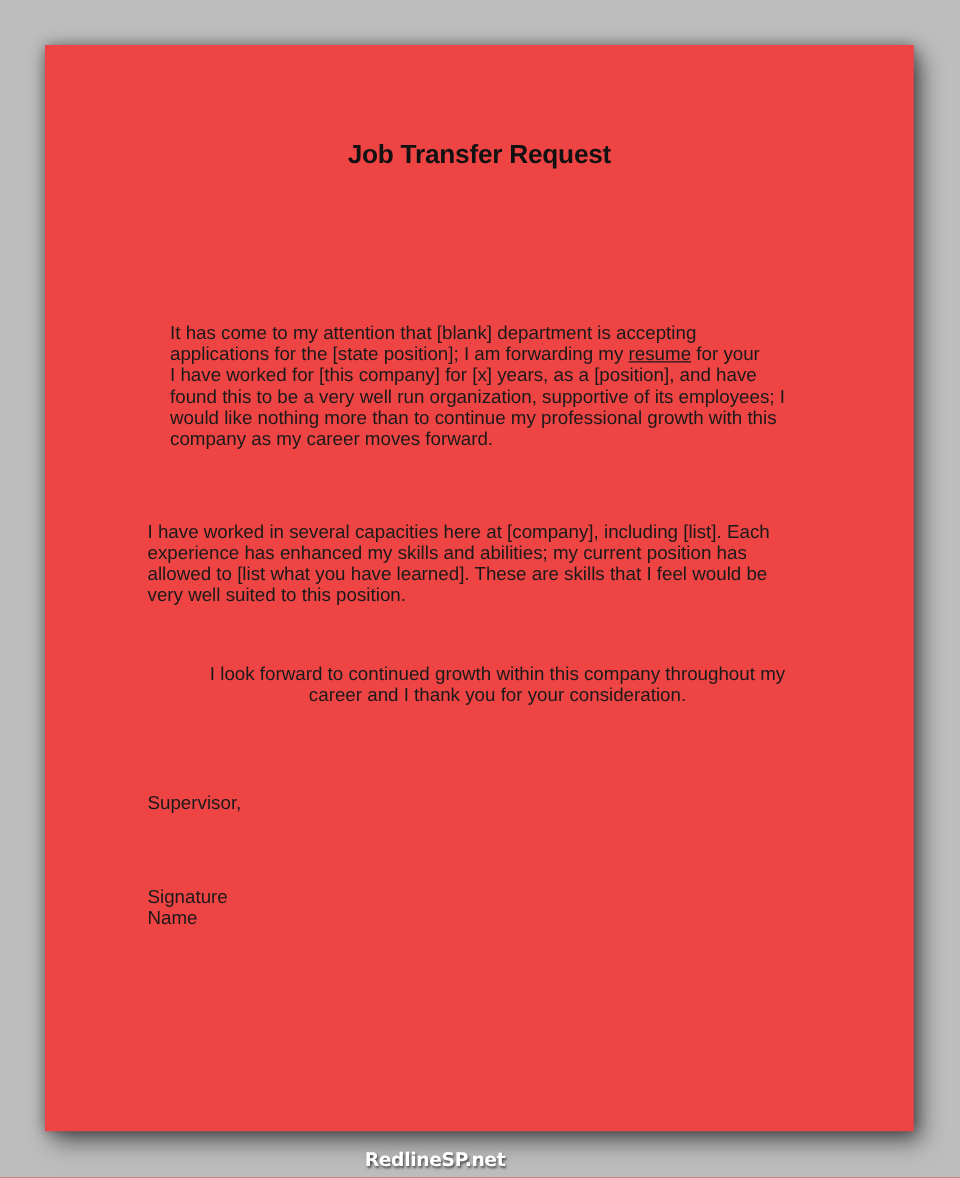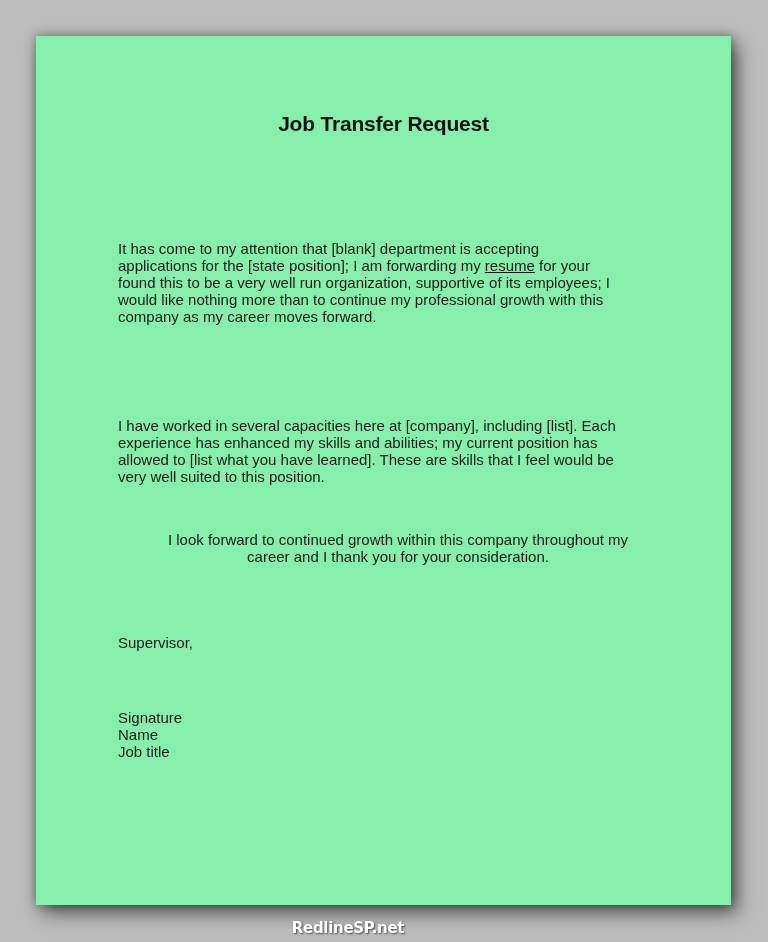--- a/index.html
+++ b/index.html
@@ -3,31 +3,31 @@
 <meta charset="utf-8">
 <style>
   html, body { margin: 0; padding: 0; }
   body {
     width: 768px; height: 942px; overflow: hidden; position: relative;
     background: #bdbdbd;
     font-family: "Liberation Sans", sans-serif;
   }
   .page {
     position: absolute; left: 36px; top: 36px; width: 695px; height: 869px;
-    background: #86efac;
+    background: #ef4444;
     box-shadow: 6px 8px 18px rgba(0,0,0,0.55), 0 0 10px rgba(0,0,0,0.35);
   }
   .title {
     position: absolute; left: 0; width: 100%; top: 76px; text-align: center;
     font-weight: bold; font-size: 21px; color: #111;
     font-family: "Liberation Sans", sans-serif; letter-spacing: -0.2px;
   }
   .text { position: absolute; left: 82px; width: 560px; font-size: 15px; line-height: 17px; color: #1a1a1a; }
   .salutation { top: 133px; }
-  .p1 { top: 204px; }
+  .p1 { top: 222px; margin-left: 18px; }
   .p2 { top: 381px; }
   .p3 { top: 495px; text-align: center; }
   .closing { top: 598px; }
   .sig { top: 673px; }
   .u { text-decoration: underline; }
   .line { display: block; white-space: nowrap; }
   .watermark {
     position: absolute; left: 0; width: 696px; top: 919px; text-align: center;
     font-family: "DejaVu Sans", sans-serif; font-weight: bold; font-size: 15px;
     color: #ffffff; text-shadow: 1px 1px 2px rgba(0,0,0,0.6); letter-spacing: -0.3px;
@@ -36,20 +36,21 @@
 </head>
 <body>
 
 <div class="page">
   <div class="title">Job Transfer Request</div>
 
 
   <div class="text p1">
     <span class="line">It has come to my attention that [blank] department is accepting</span>
     <span class="line"><span>applications for the [state position]; I am forwarding my </span><span class="u">resume</span><span> for your</span></span>
+    <span class="line">I have worked for [this company] for [x] years, as a [position], and have</span>
     <span class="line">found this to be a very well run organization, supportive of its employees; I</span>
     <span class="line">would like nothing more than to continue my professional growth with this</span>
     <span class="line">company as my career moves forward.</span>
   </div>
 
   <div class="text p2">
     <span class="line">I have worked in several capacities here at [company], including [list]. Each</span>
     <span class="line">experience has enhanced my skills and abilities; my current position has</span>
     <span class="line">allowed to [list what you have learned]. These are skills that I feel would be</span>
     <span class="line">very well suited to this position.</span>
@@ -58,17 +59,16 @@
   <div class="text p3">
     <span class="line">I look forward to continued growth within this company throughout my</span>
     <span class="line">career and I thank you for your consideration.</span>
   </div>
 
   <div class="text closing">Supervisor,</div>
 
   <div class="text sig">
     <span class="line">Signature</span>
     <span class="line">Name</span>
-    <span class="line">Job title</span>
   </div>
 </div>
 
 <div class="watermark">RedlineSP.net</div>
 
 </body></html>

